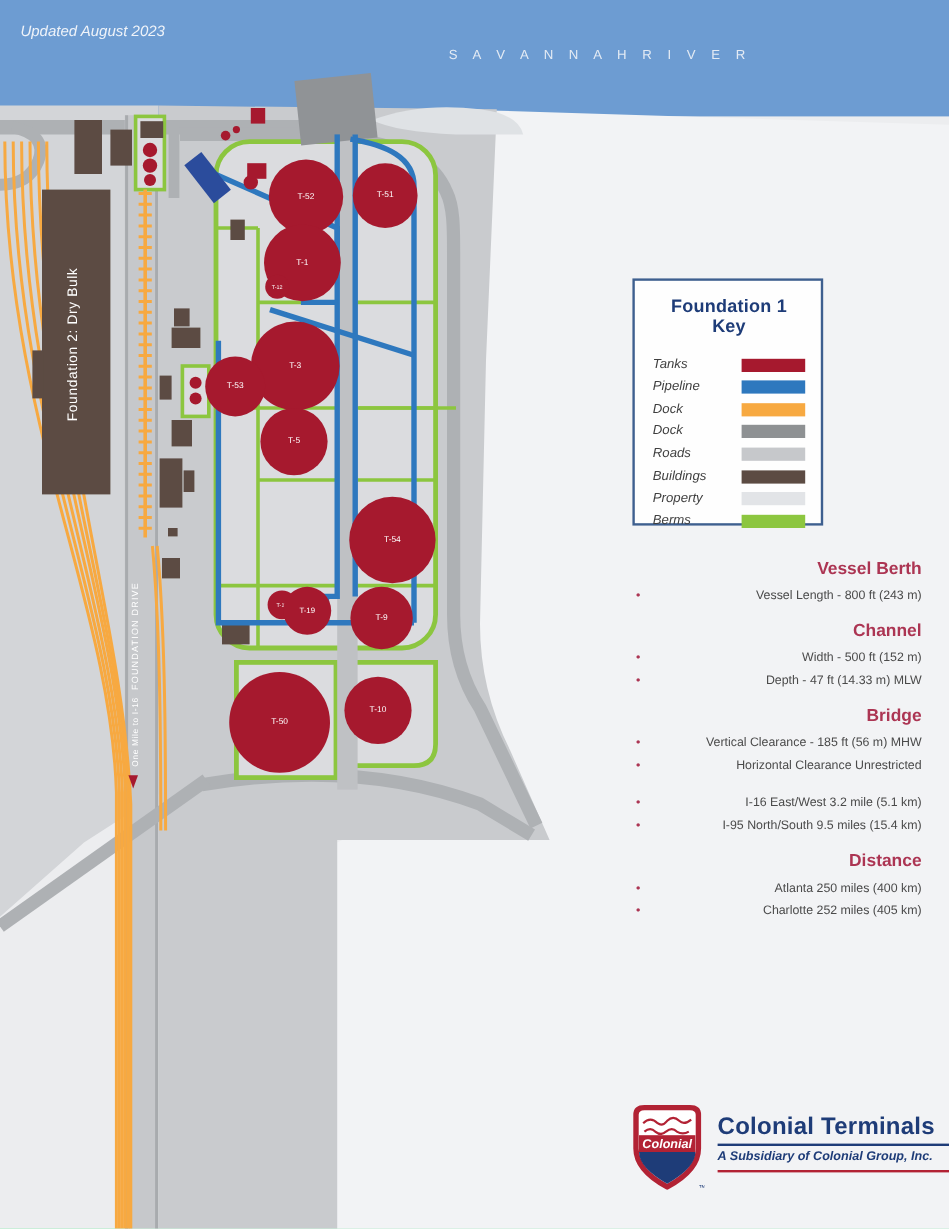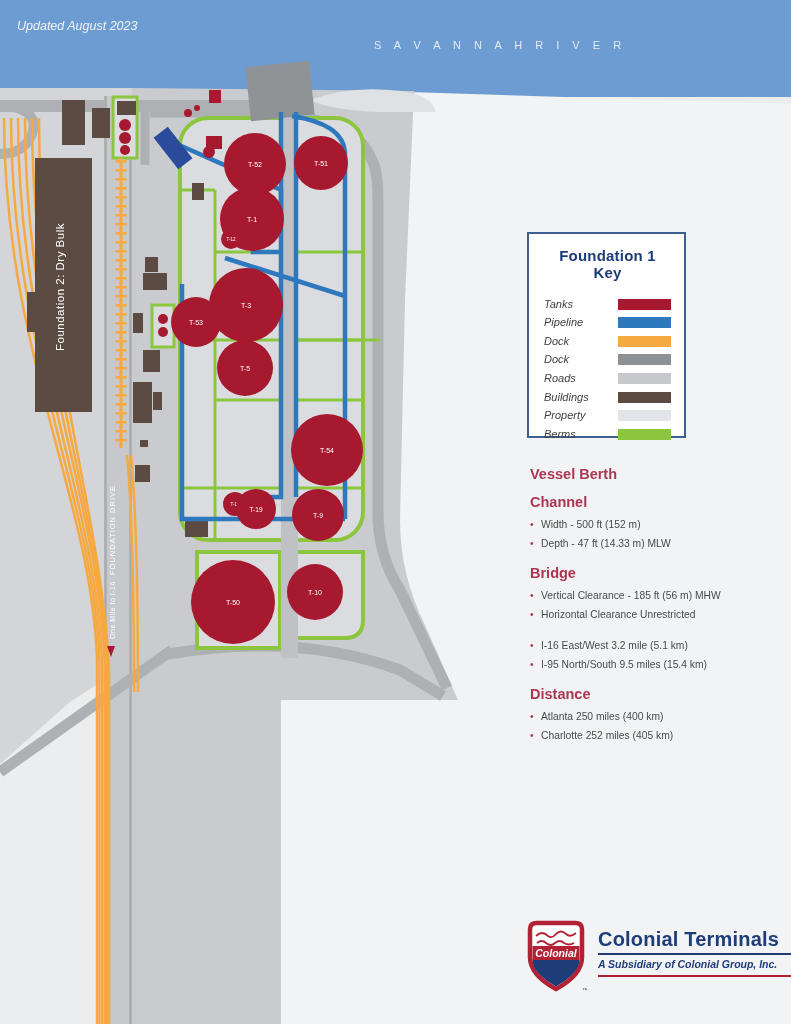--- a/index.html
+++ b/index.html
@@ -12,21 +12,21 @@
           background:#FEFEFE;border:2px solid #3E5F8F;box-sizing:border-box;
           padding:13px 13px 8px 15px;}
   .legend-title{color:#1E3C78;font-weight:bold;font-size:15px;text-align:center;
                 margin:0 0 10px 0;letter-spacing:.2px;}
   .legend-row{display:flex;align-items:flex-end;justify-content:space-between;height:18.6px;}
   .legend-label{font-style:italic;font-size:11px;color:#3F3F3F;}
   .legend-swatch{width:53px;height:11px;}
 
   
   .info-col{position:absolute;left:530px;top:466px;width:238px;}
-  .info-section{margin:0 0 12px 0;}
+  .info-section{margin:0 0 12px 0;text-align:right;}
   .info-heading{color:#AC3553;font-size:14.5px;font-weight:bold;margin:0 0 5px 0;}
   .info-list{margin:0;padding:0;list-style:none;}
   .info-list li{font-size:10.3px;color:#4A4A4A;line-height:1.85;
                 padding-left:11px;position:relative;}
   .info-list li::before{content:"\2022";color:#AC3553;position:absolute;left:0;top:0;}
 
   
   .logo{position:absolute;left:527px;top:920px;display:flex;gap:11px;align-items:flex-start;}
   .logo-text{width:198px;padding-top:9px;}
   .logo-company{color:#1E3C78;font-weight:bold;font-size:20px;letter-spacing:.2px;line-height:1;}
@@ -224,20 +224,21 @@
           <span class="legend-label">Berms</span>
           <span class="legend-swatch" style="background: rgb(140, 198, 63);"></span>
         </div>
       </div>
   </div>
 
   <div class="info-col" id="info-col">
       <div class="info-section">
         <div class="info-heading">Vessel Berth</div>
         <ul class="info-list">
+          <li>Vessel Length - 800 ft (243 m)</li>
         </ul>
       </div>
       <div class="info-section">
         <div class="info-heading">Channel</div>
         <ul class="info-list">
           <li>Width - 500 ft (152 m)</li>
           <li>Depth - 47 ft (14.33 m) MLW</li>
         </ul>
       </div>
       <div class="info-section">

